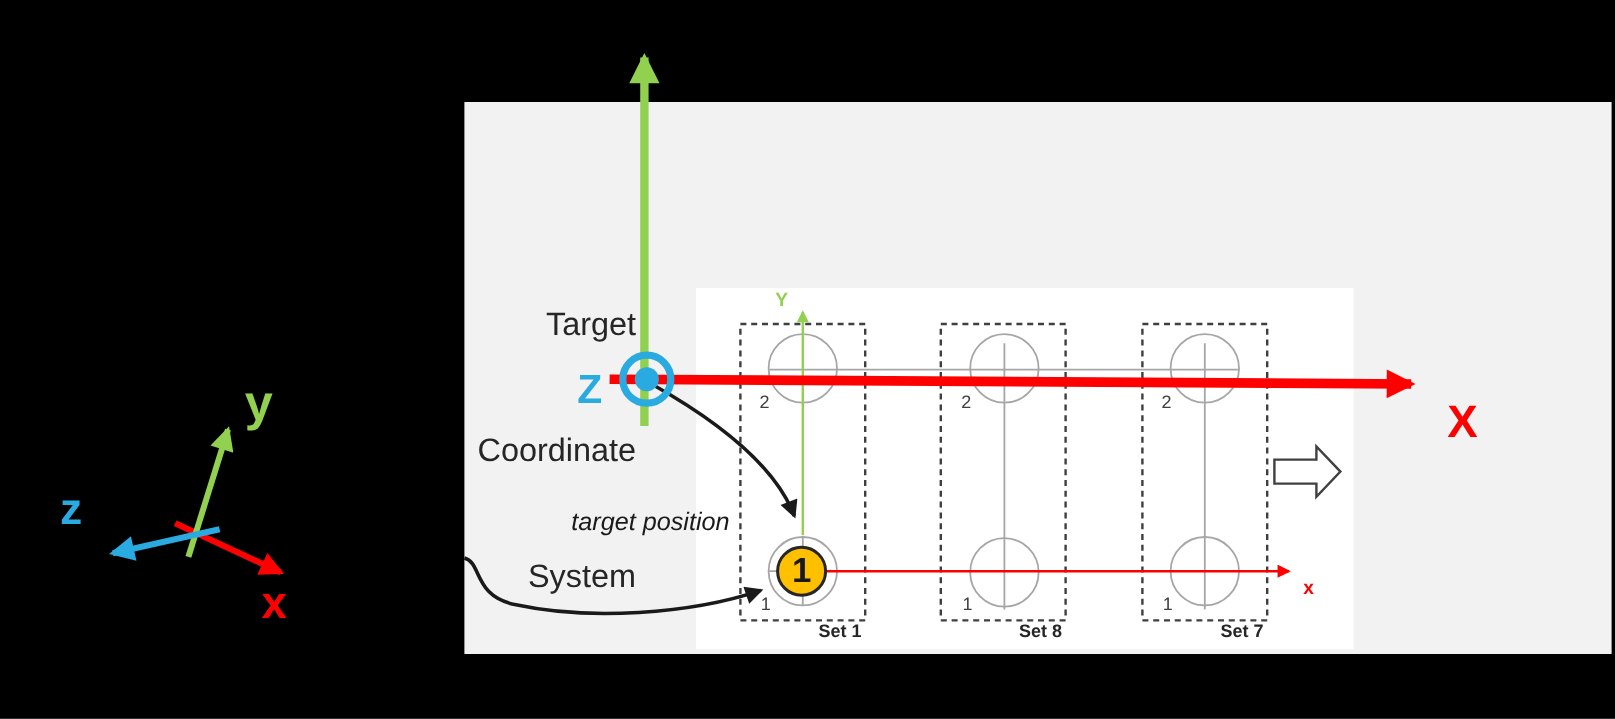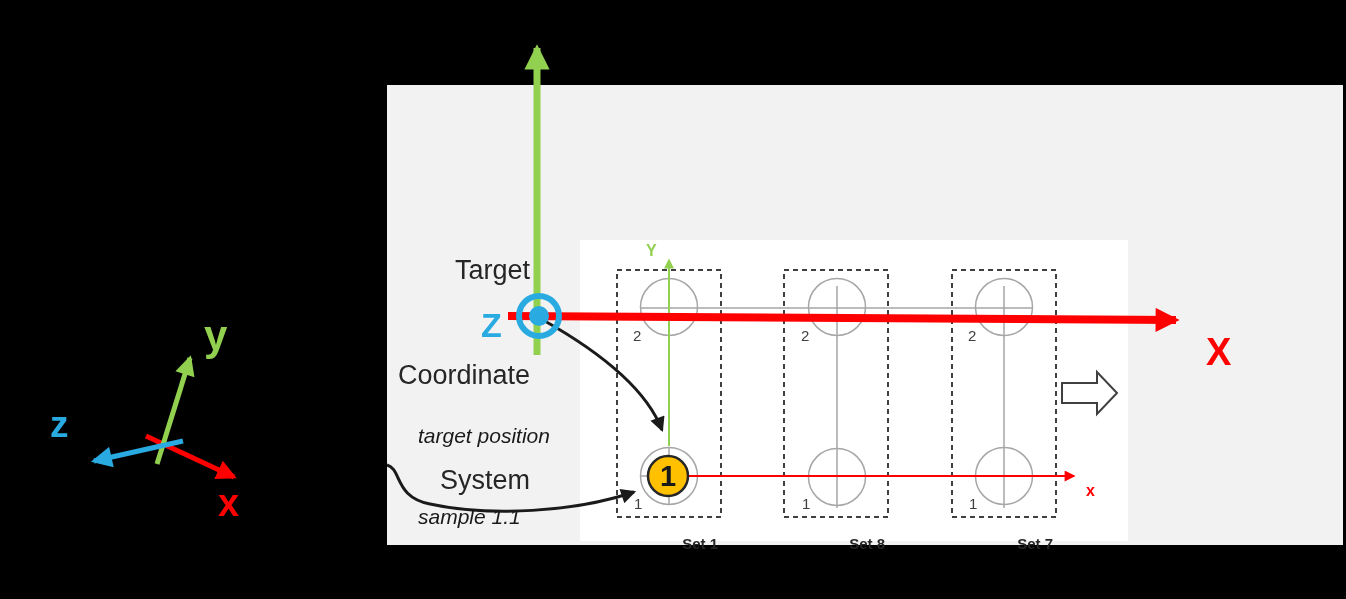--- a/index.html
+++ b/index.html
@@ -5,30 +5,30 @@
   html,body{margin:0;padding:0;background:#000;}
   #stage{position:relative;width:1346px;height:590px;background:#000;overflow:hidden;
          font-family:"Liberation Sans",sans-serif;}
   .panel-gray{position:absolute;left:387px;top:85px;width:956px;height:460px;background:#F2F2F2;}
   .panel-white{position:absolute;left:580px;top:240px;width:548px;height:301px;background:#FFFFFF;}
   #gfx{position:absolute;left:0;top:0;width:1346px;height:599px;z-index:5;}
   .lbl{position:absolute;z-index:10;white-space:pre;}
   .title-block{left:388px;top:183px;width:142px;text-align:right;font-size:27px;line-height:35px;
                color:#262626;}
   .z-origin{left:481px;top:306px;font-size:34px;font-weight:600;color:#29ABE2;}
-  .annotation{left:418px;top:368px;width:190px;text-align:left;font-style:italic;
+  .annotation{left:418px;top:368px;width:190px;text-align:right;font-style:italic;
               font-size:21px;line-height:27px;color:#1a1a1a;}
   .big-x{left:1206px;top:331px;font-size:38px;font-weight:600;color:#FF0000;}
   .mini-y{left:204px;top:312px;font-size:42px;font-weight:600;color:#92D050;}
   .mini-z{left:50px;top:404px;font-size:37px;font-weight:600;color:#29ABE2;}
   .mini-x{left:218px;top:482px;font-size:38px;font-weight:600;color:#FF0000;}
   .grid-y{left:646px;top:242px;font-size:16px;font-weight:700;color:#92D050;}
   .grid-x{left:1086px;top:482px;font-size:16px;font-weight:700;color:#FF0000;}
   .pos-num{font-size:15px;color:#404040;}
-  .set-label{font-size:15px;font-weight:700;color:#262626;width:62px;text-align:right;margin-top:17px;}
+  .set-label{font-size:15px;font-weight:700;color:#262626;width:62px;text-align:right;}
   .sample-num{left:648px;top:456px;width:40px;height:40px;line-height:40px;text-align:center;
               font-size:29px;font-weight:600;color:#1a1a1a;}
 </style>
 </head>
 <body>
 
 <div id="stage">
 
   <div class="panel-gray"></div>
   <div class="panel-white"></div>
@@ -110,21 +110,20 @@
     <div>Target</div>
     <div>Coordinate</div>
     <div>System</div>
   </div>
 
   <div class="lbl z-origin">Z</div>
   <div class="lbl big-x">X</div>
 
   <div class="lbl annotation">
     <div>target position</div>
-    <div>sample 1.1</div>
   </div>
 
   <div class="lbl mini-y">y</div>
   <div class="lbl mini-z">z</div>
   <div class="lbl mini-x">x</div>
 
   <div class="lbl grid-y">Y</div>
   <div class="lbl grid-x">x</div>
 
   <div class="lbl pos-num" style="left:633px;top:327px">2</div>

